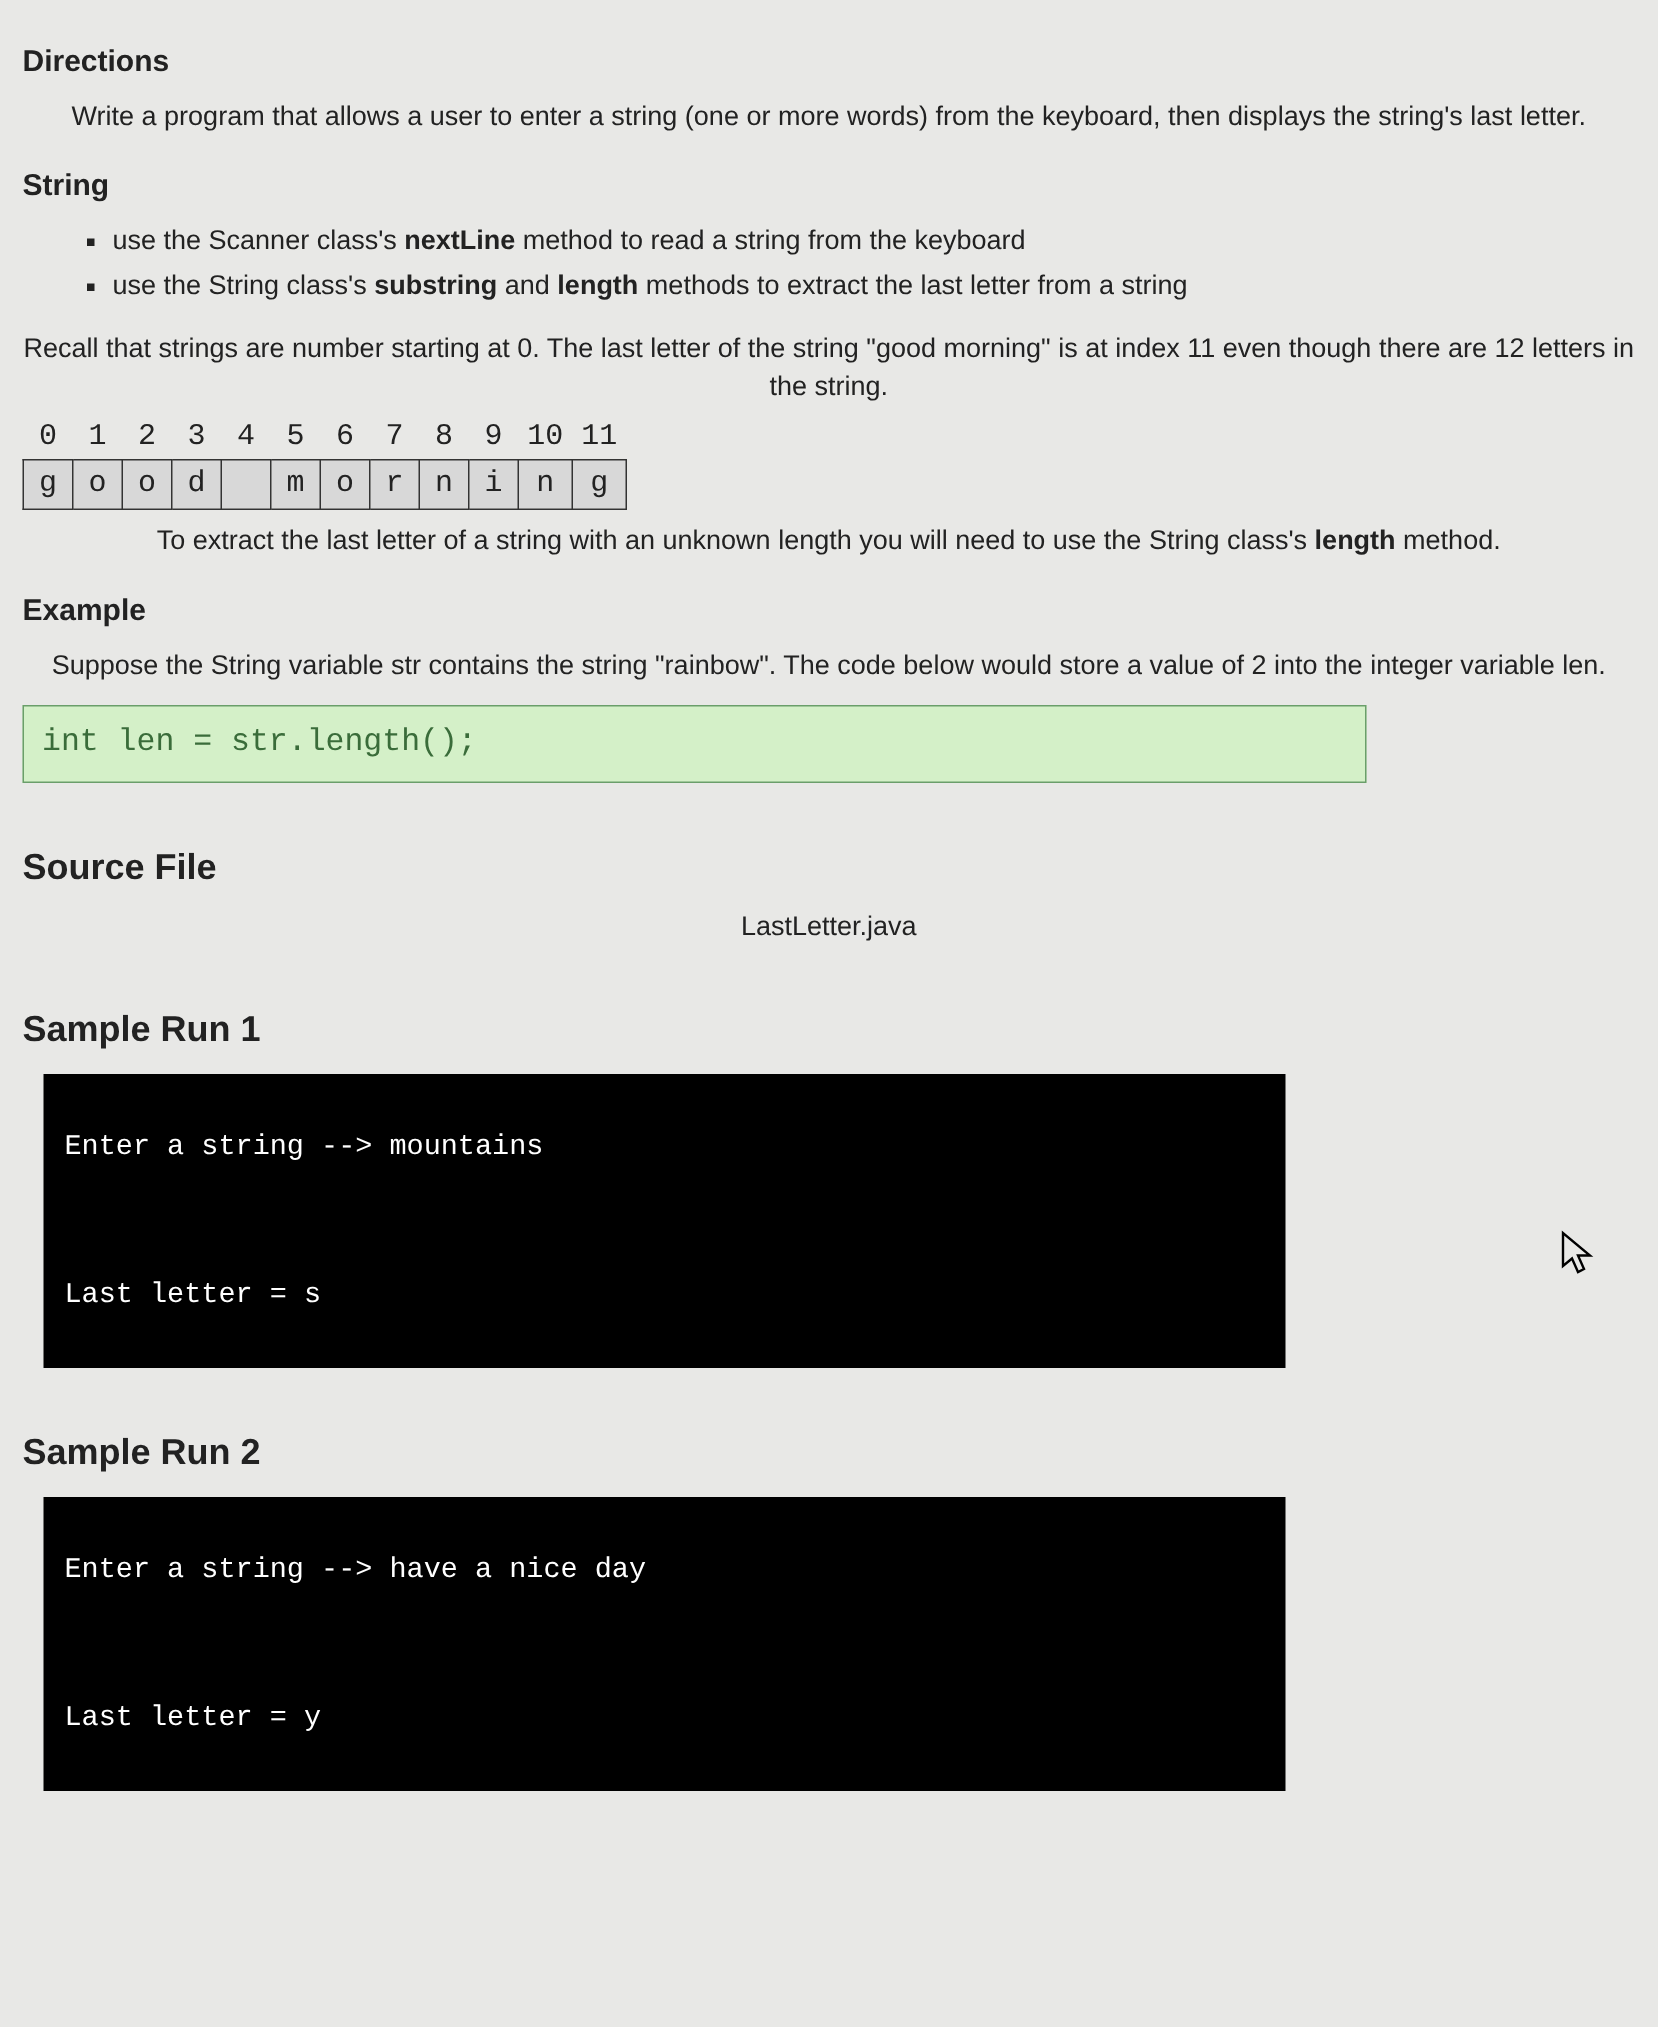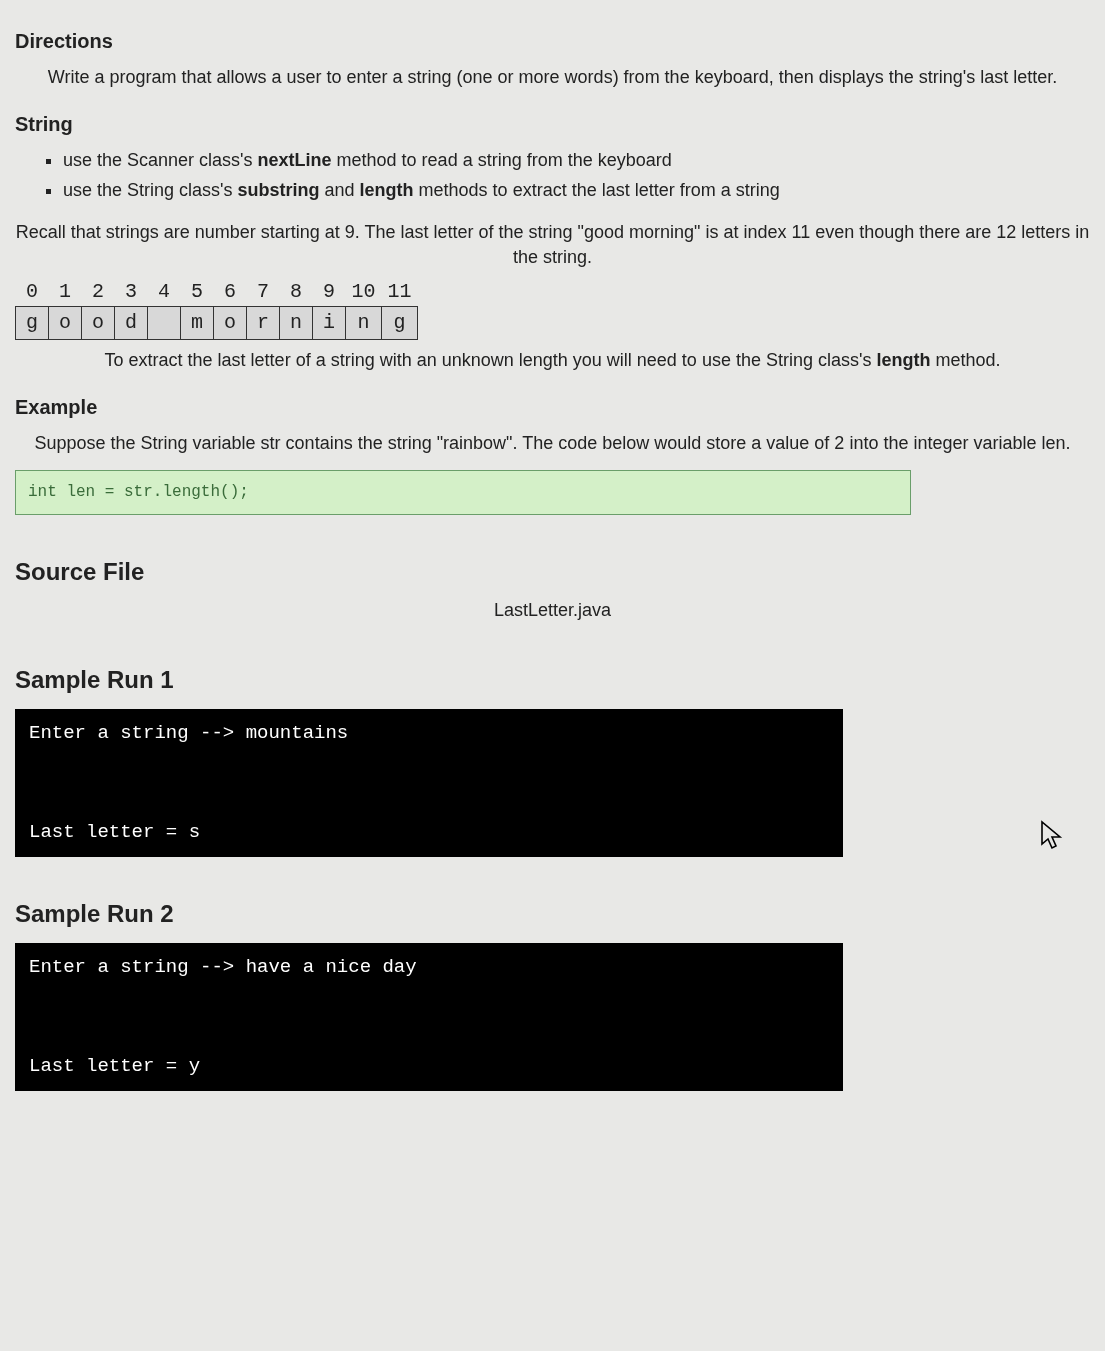--- a/index.html
+++ b/index.html
@@ -30,21 +30,21 @@
   p {
     margin: 8px 0;
     text-align: center;
   }
   ul {
     margin: 10px 0 16px 0;
     padding-left: 44px;
   }
   li {
     list-style-type: square;
-    margin: 5px 4px;
+    margin: 5px 16px;
   }
   .kw {
     font-weight: bold;
   }
   table.idx {
     border-collapse: collapse;
     margin: 6px 0;
   }
   table.idx td {
     border: 1px solid #333;
@@ -59,34 +59,34 @@
     border: none;
     background: transparent;
     font-family: "Courier New", monospace;
     padding: 0 6px;
   }
   pre.codebox {
     border: 1px solid #6a9e6a;
     background: #d4f0c8;
     padding: 10px 12px;
     font-family: "Courier New", monospace;
-    font-size: 16px;
+    font-size: 21px;
     color: #3a6c3a;
     margin: 14px 0;
     width: 870px;
     white-space: pre;
   }
   pre.term {
     background: #000;
     color: #fff;
     font-family: "Courier New", monospace;
     font-size: 19px;
-    padding: 0 14px;
+    padding: 24px 14px;
     line-height: 2.6;
-    margin: 12px 0;
+    margin: 12px 14px;
     width: 800px;
     white-space: pre;
   }
   .cursor-icon {
     position: absolute;
     right: 40px;
     top: 820px;
     font-size: 28px;
     user-select: none;
   }
@@ -100,21 +100,21 @@
 <h3>String</h3>
 <ul>
   <li>
     <span>use the Scanner class's </span><span class="kw">nextLine</span><span> method to read a string from the keyboard</span>
   </li>
   <li>
     <span>use the String class's </span><span class="kw">substring</span><span> and </span><span class="kw">length</span><span> methods to extract the last letter from a string</span>
   </li>
 </ul>
 
-<p>Recall that strings are number starting at 9. The last letter of the string "good morning" is at index 11 even though there are 12 letters in the string.</p>
+<p>Recall that strings are number starting at 0. The last letter of the string "good morning" is at index 11 even though there are 12 letters in the string.</p>
 
 <table class="idx">
   <tbody>
       <tr id="row-idx">
         <td>0</td>
         <td>1</td>
         <td>2</td>
         <td>3</td>
         <td>4</td>
         <td>5</td>

